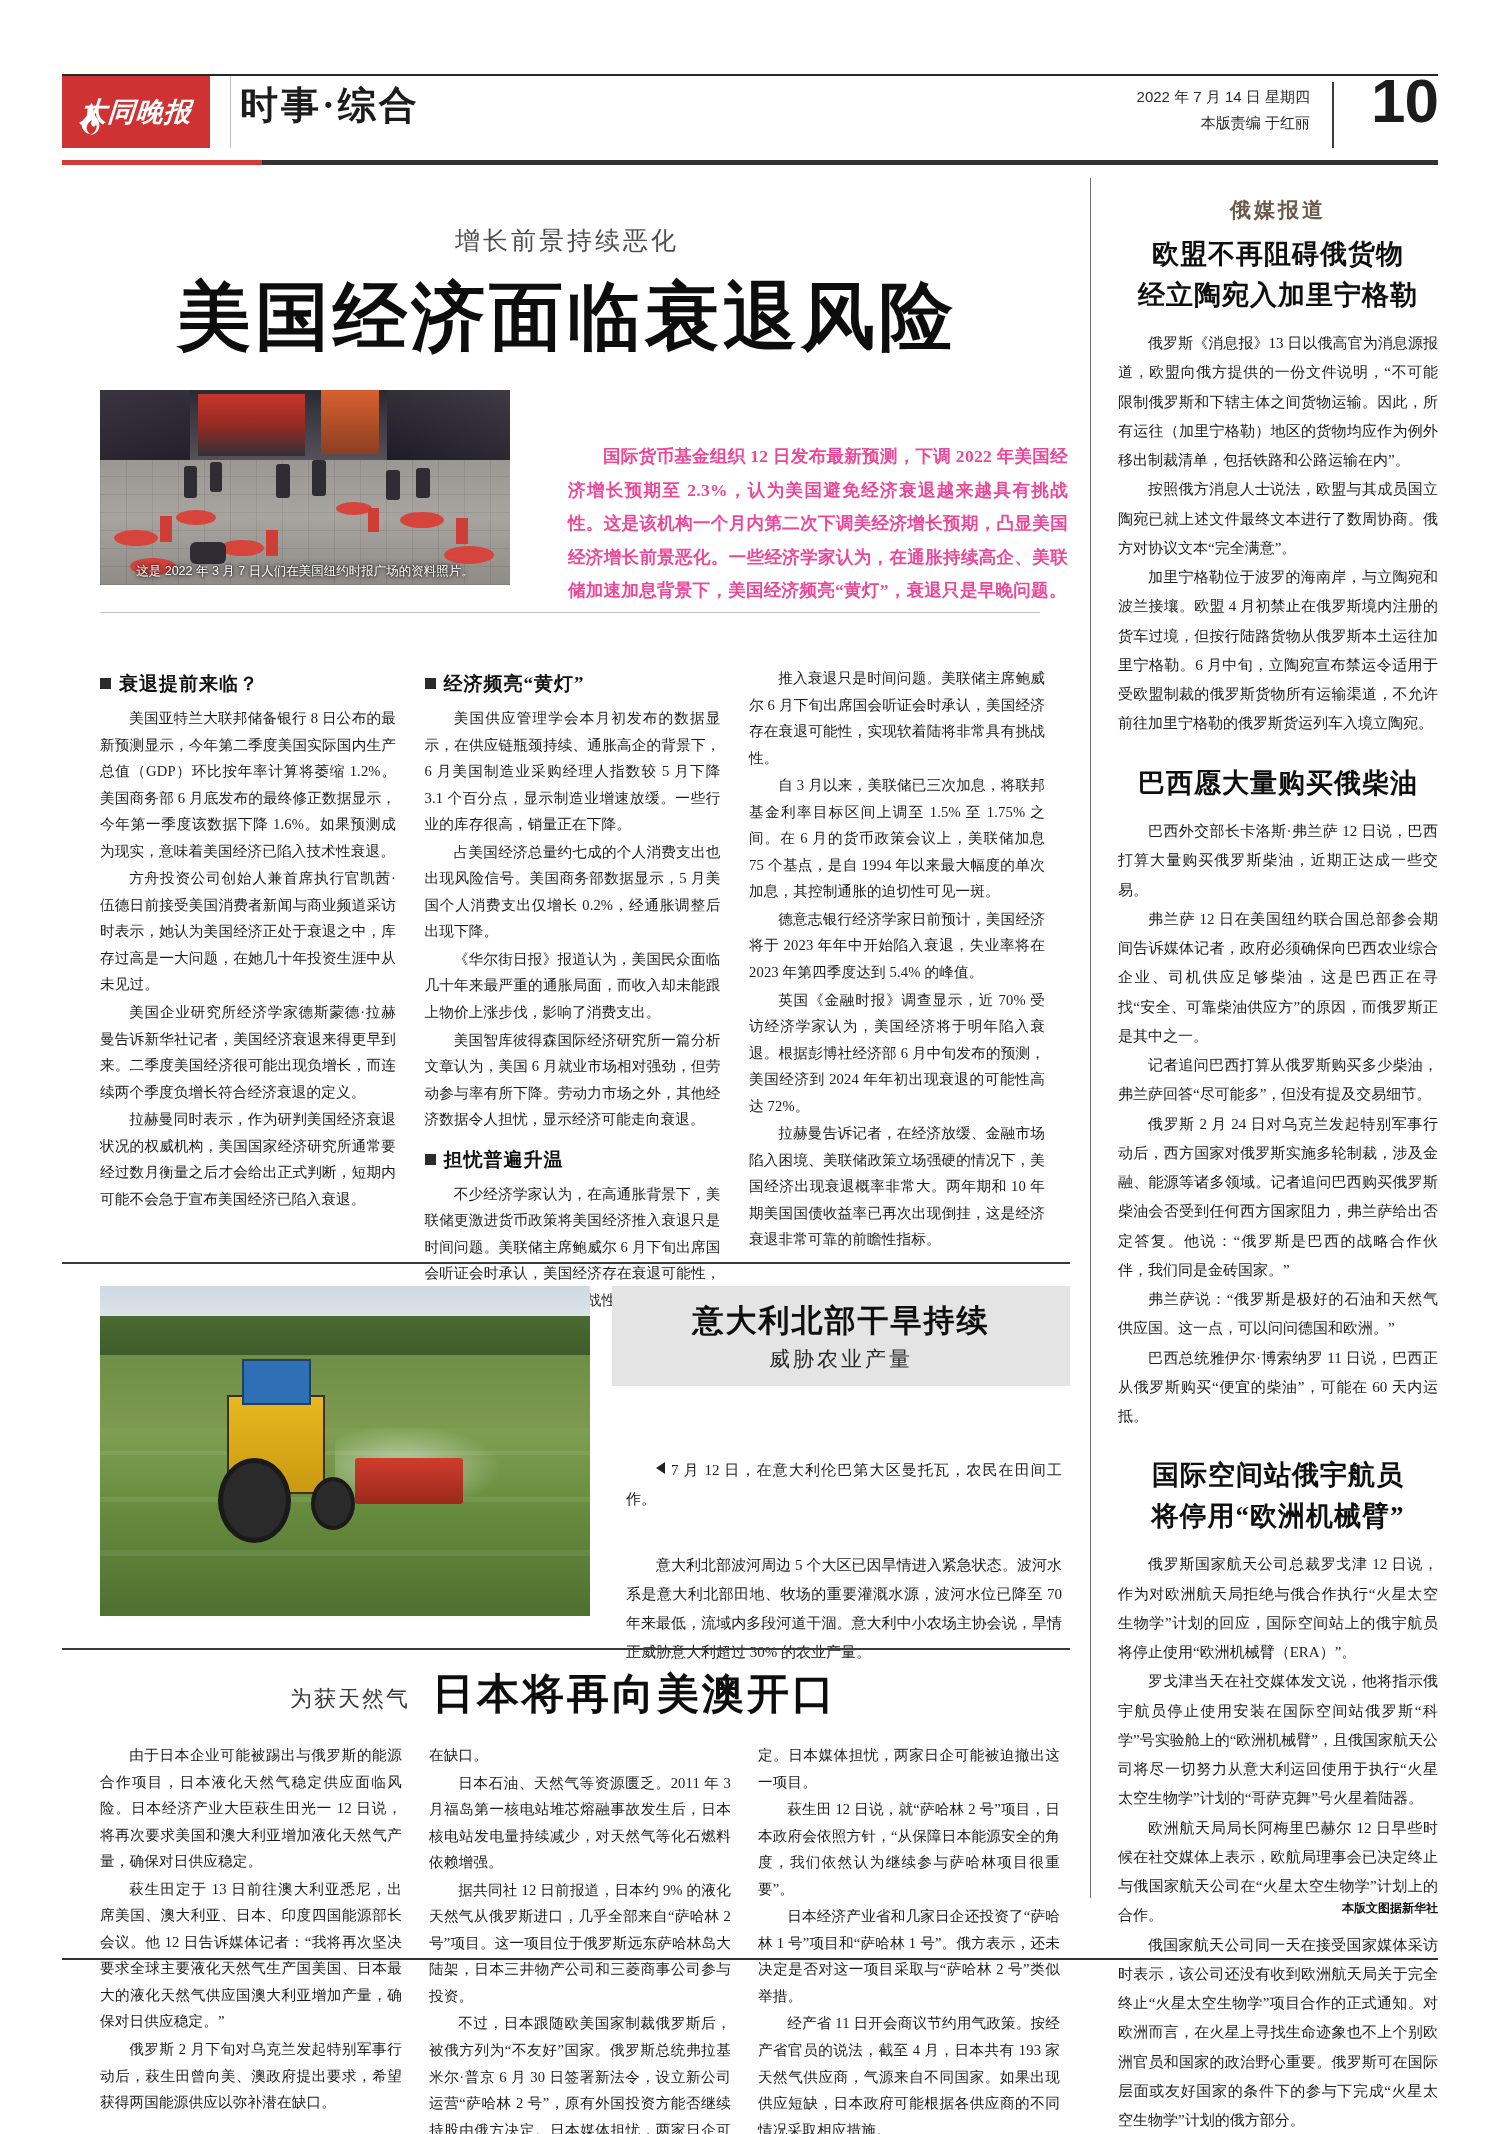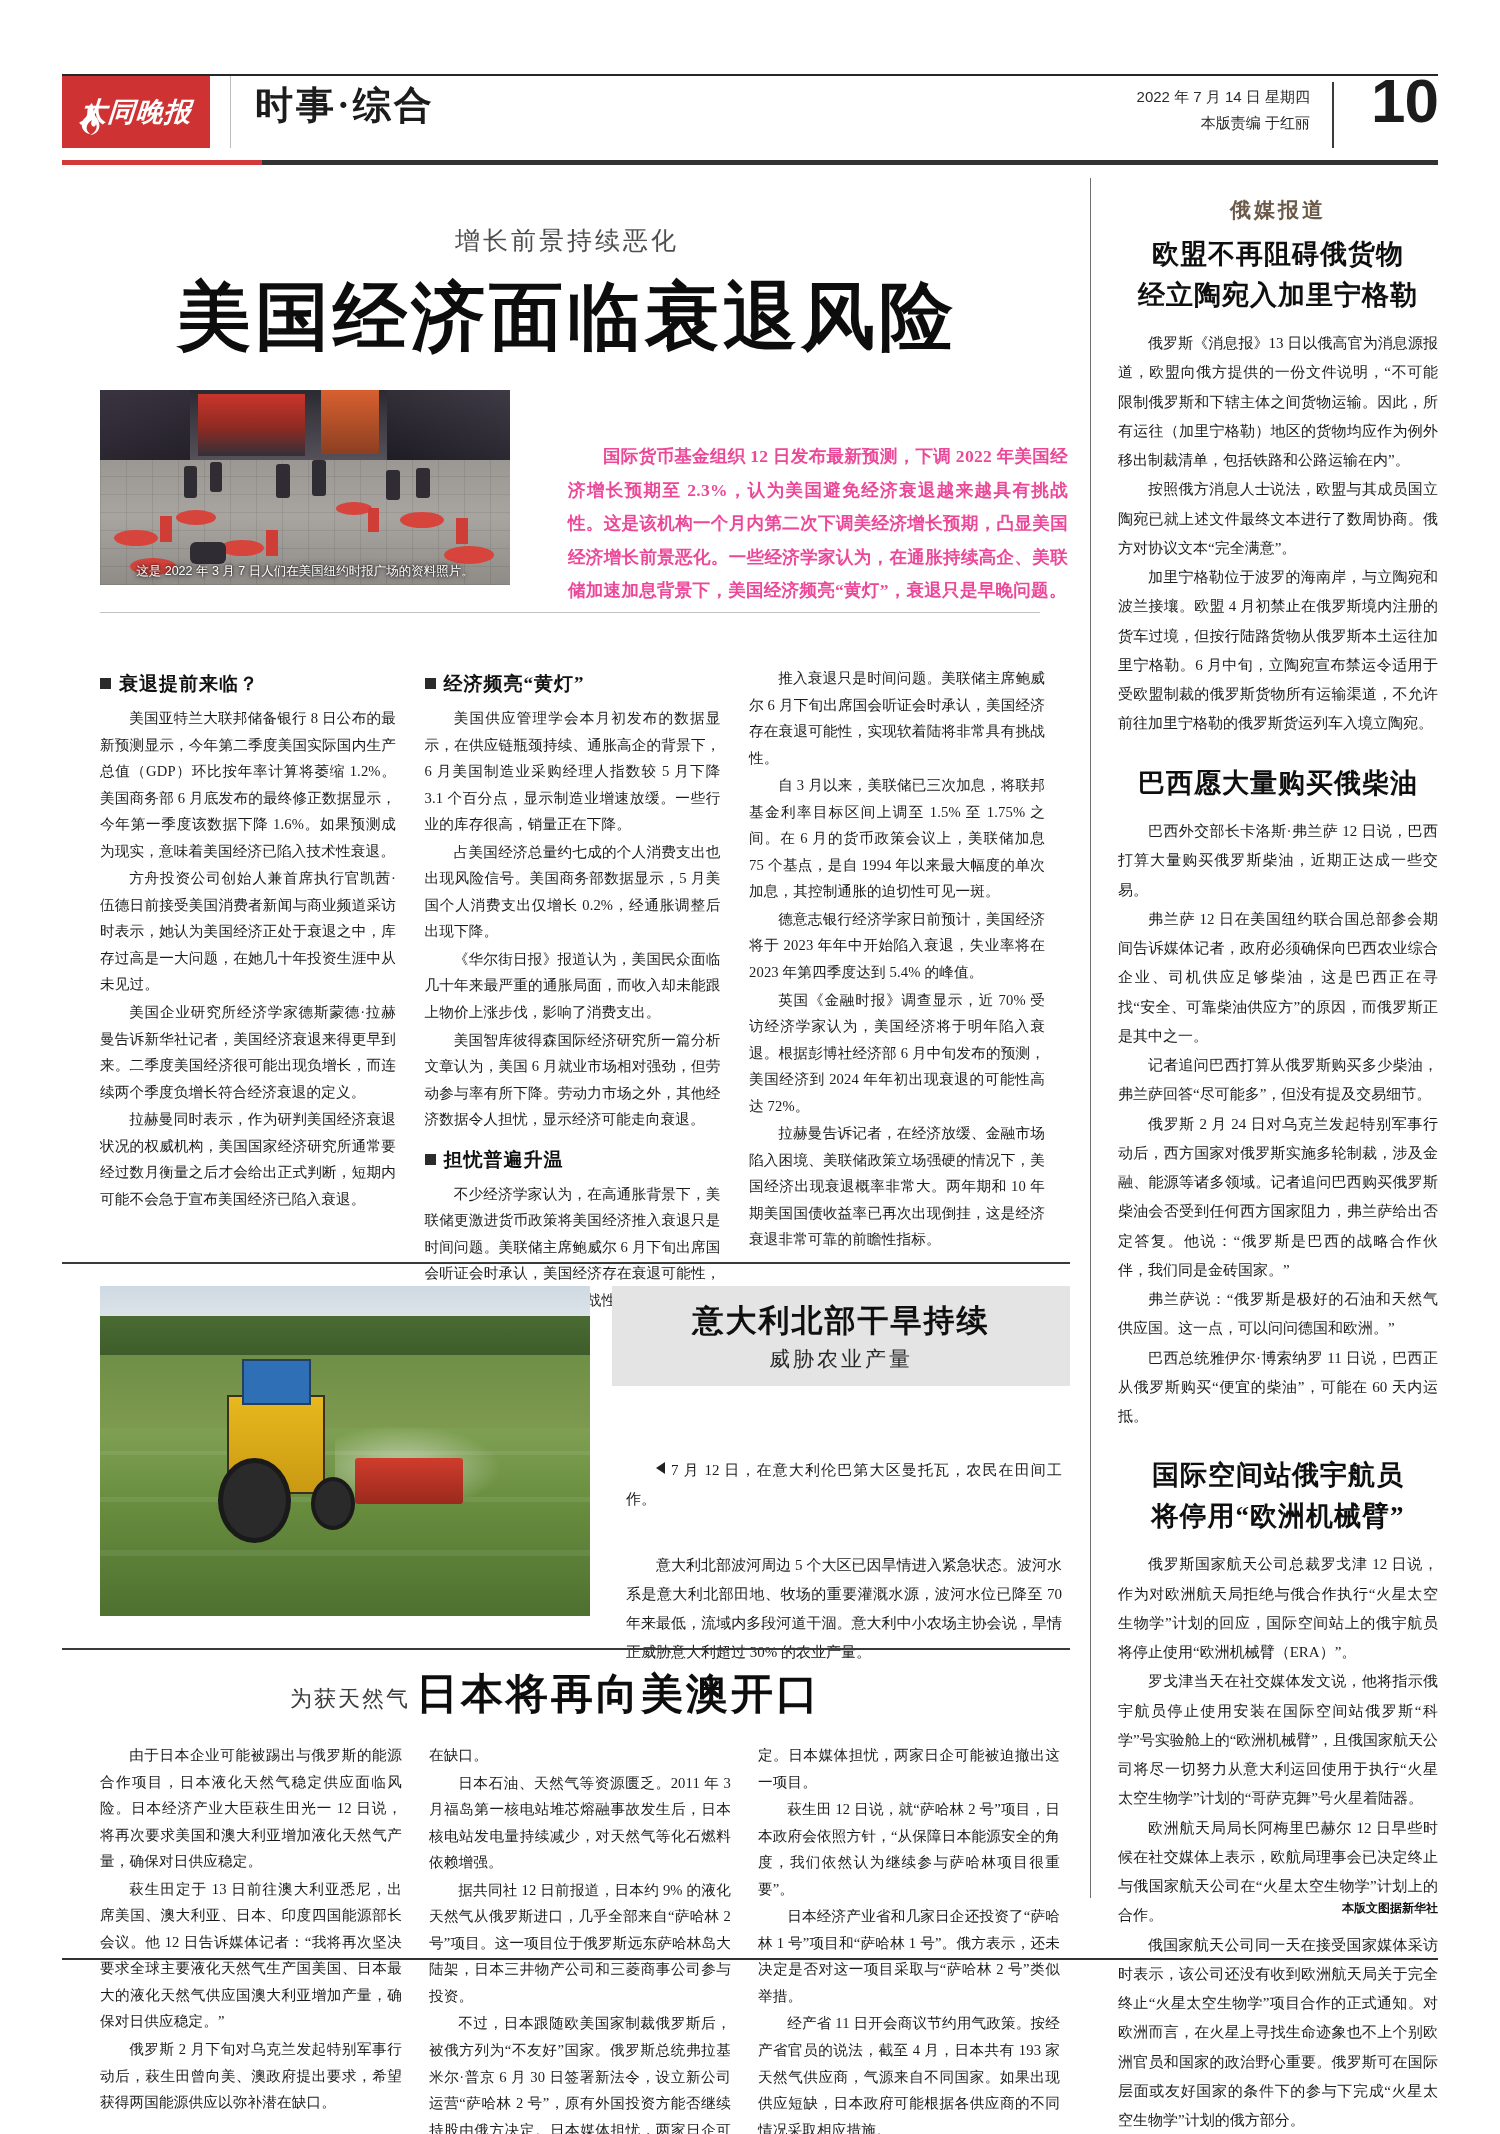--- a/index.html
+++ b/index.html
@@ -42,21 +42,21 @@
     letter-spacing: 1px;
     font-style: italic;
     white-space: nowrap;
     transform: skewX(-4deg);
   }
   .logo-flame {
     position: absolute; left: 14px; top: 26px;
     width: 26px; height: 34px;
   }
   .section-title {
-    position: absolute; left: 193px; top: 22px;
+    position: absolute; left: 178px; top: 22px;
     font-family: "Liberation Serif", "DejaVu Serif", serif;
     font-weight: bold;
     font-size: 38px;
     letter-spacing: 3px;
     color: #1c1c1c;
   }
   .masthead-divider {
     position: absolute; left: 168px; top: 18px; width: 1px; height: 72px;
     background: #bdbdbd;
   }
@@ -266,21 +266,21 @@
   
   .japan-rule {
     position: absolute; left: 62px; top: 1648px; width: 1008px; height: 2px;
     background: #3a3a3a;
   }
   .japan-kicker {
     position: absolute; left: 290px; top: 1684px;
     font-size: 22px; letter-spacing: 2px; color: #3c3c3c;
   }
   .japan-headline {
-    position: absolute; left: 416px; top: 1666px;
+    position: absolute; left: 432px; top: 1666px;
     font-weight: bold; font-size: 42px; letter-spacing: 3px; color: #0d0d0d; text-align: center;
   }
   .japan-cols {
     position: absolute; left: 100px; top: 1742px; width: 968px;
     display: flex; gap: 27px;
   }
   .japan-col { width: 302px; }
 
   
   .side {

